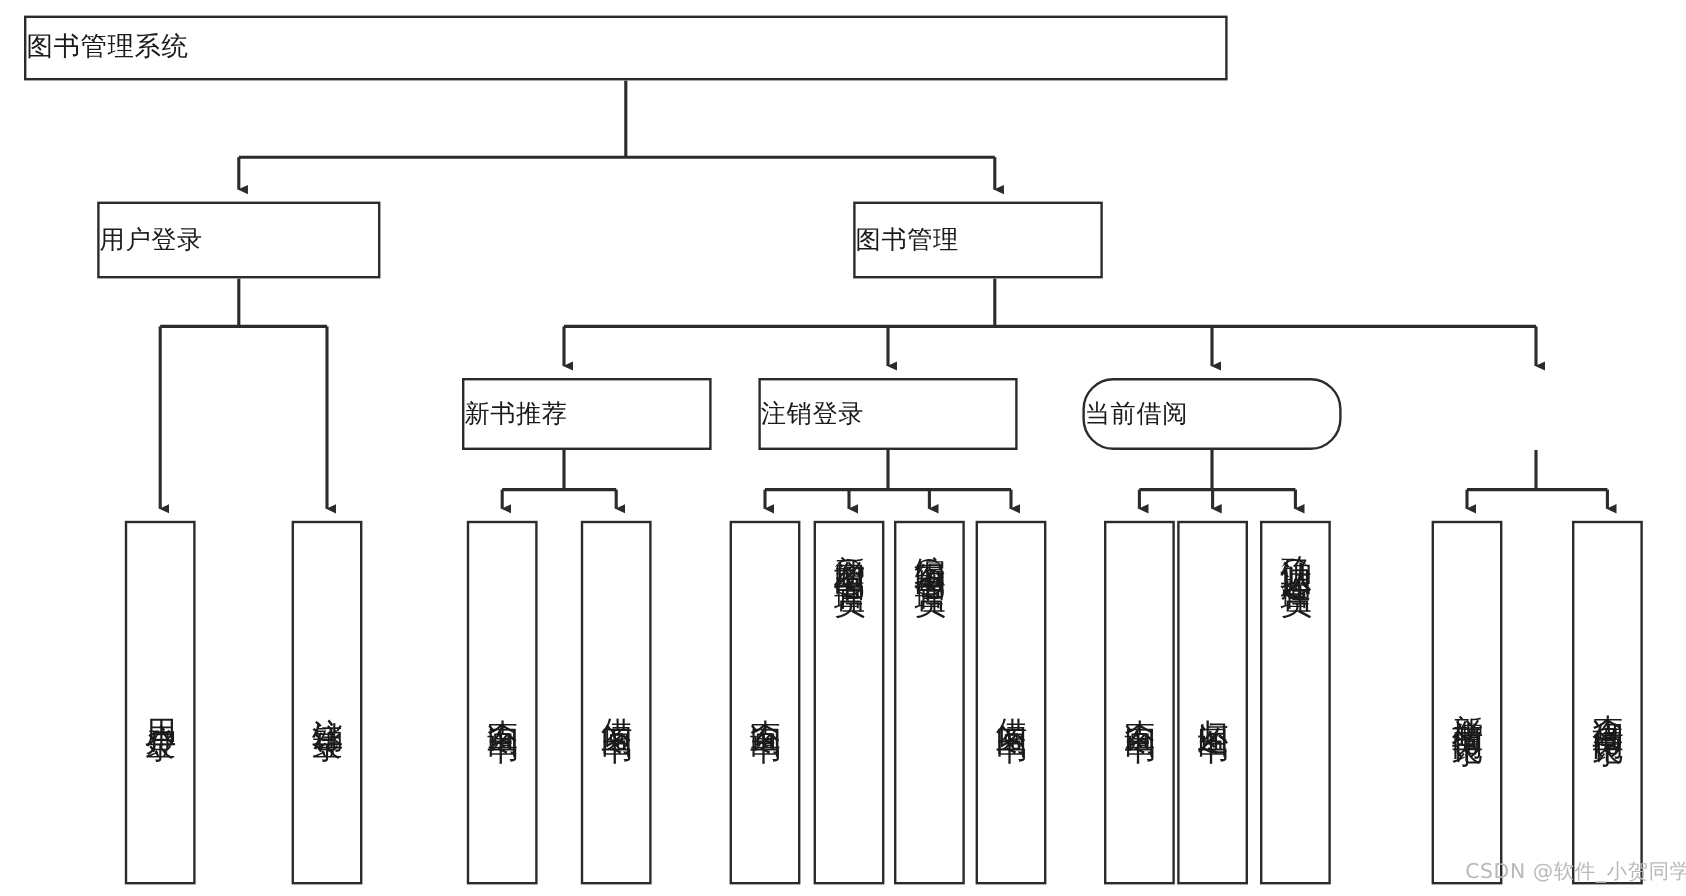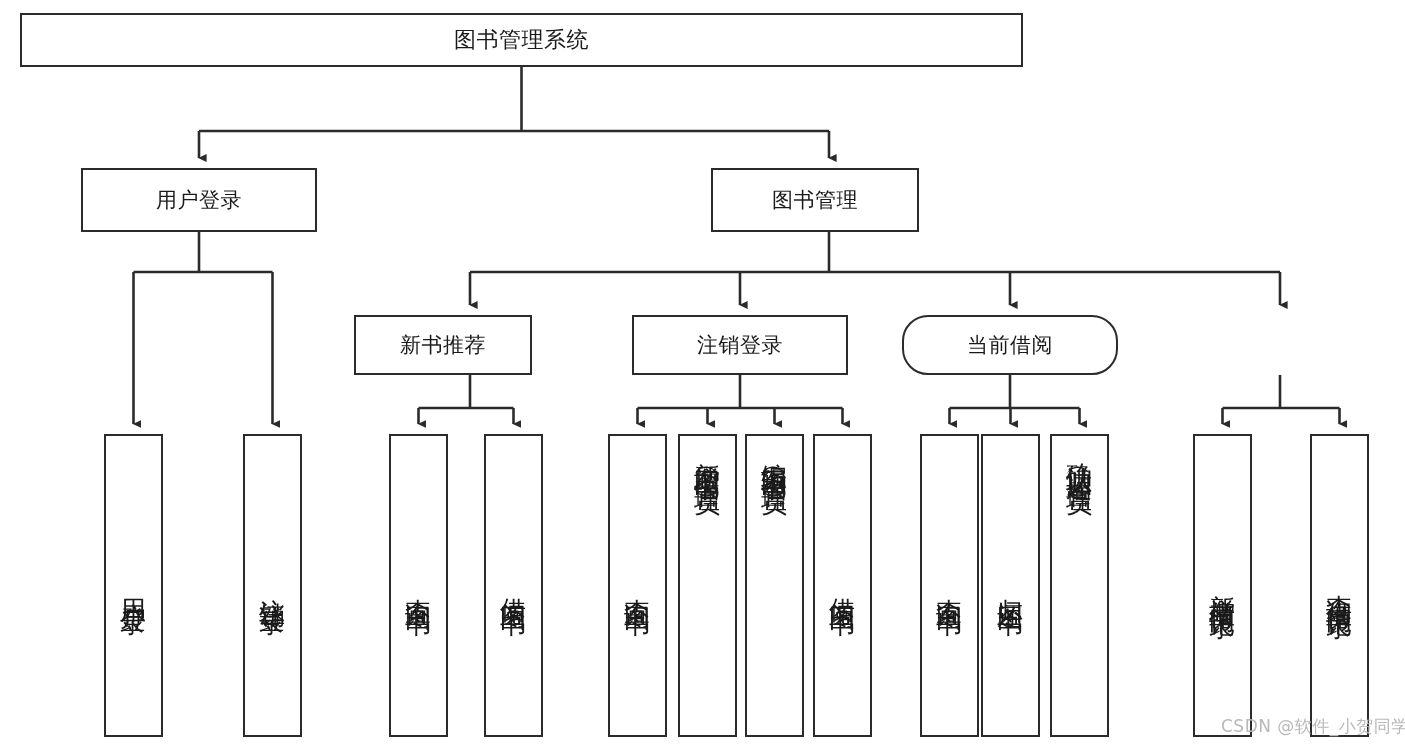--- a/index.html
+++ b/index.html
@@ -21,21 +21,20 @@
     width:1405px;height:747px;
     pointer-events:none;
   }
   .node{
     position:absolute;
     box-sizing:border-box;
     background:#ffffff;
     border:2px solid #2b2b2b;
     display:flex;
     align-items:center;
-    justify-content:center;
     color:#1a1a1a;
     z-index:2;
   }
   .node .lbl{
     display:block;
     line-height:1.18;
     letter-spacing:0.5px;
     white-space:nowrap;
   }
   
@@ -131,21 +130,21 @@
     <span class="lbl">图书管理系统</span>
   </div>
 
   <div class="node horiz" style="left:81px;top:168px;width:236px;height:64px;">
     <span class="lbl">用户登录</span>
   </div>
   <div class="node horiz" style="left:711px;top:168px;width:208px;height:64px;">
     <span class="lbl">图书管理</span>
   </div>
 
-  <div class="node horiz" style="left:354px;top:315px;width:178px;height:60px;">
+  <div class="node horiz" style="left:385px;top:315px;width:208px;height:60px;">
     <span class="lbl">新书推荐</span>
   </div>
   <div class="node horiz" style="left:632px;top:315px;width:216px;height:60px;">
     <span class="lbl">注销登录</span>
   </div>
   <div class="node horiz" style="left:902px;top:315px;width:216px;height:60px;border-radius:26px;">
     <span class="lbl">当前借阅</span>
   </div>
 
   <div class="node vert centered" style="left:104px;top:434px;width:59px;height:303px;">

